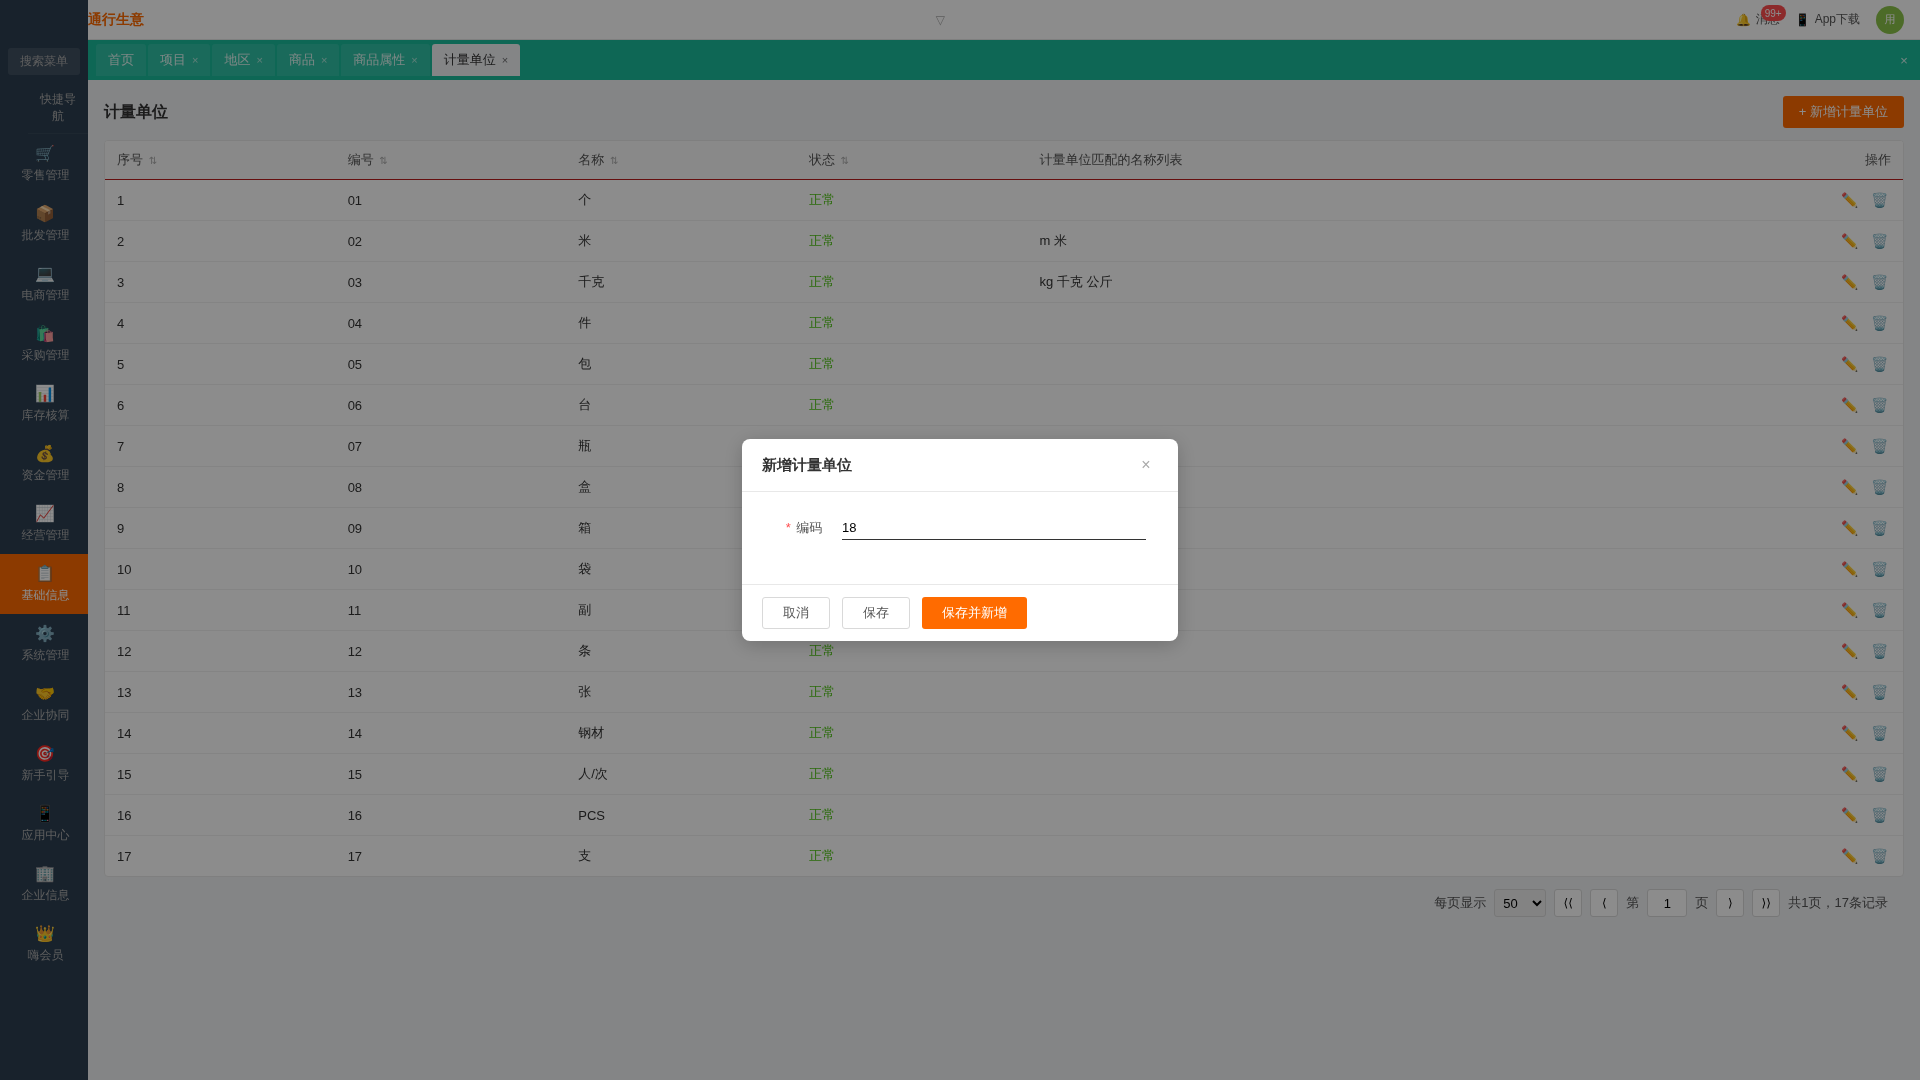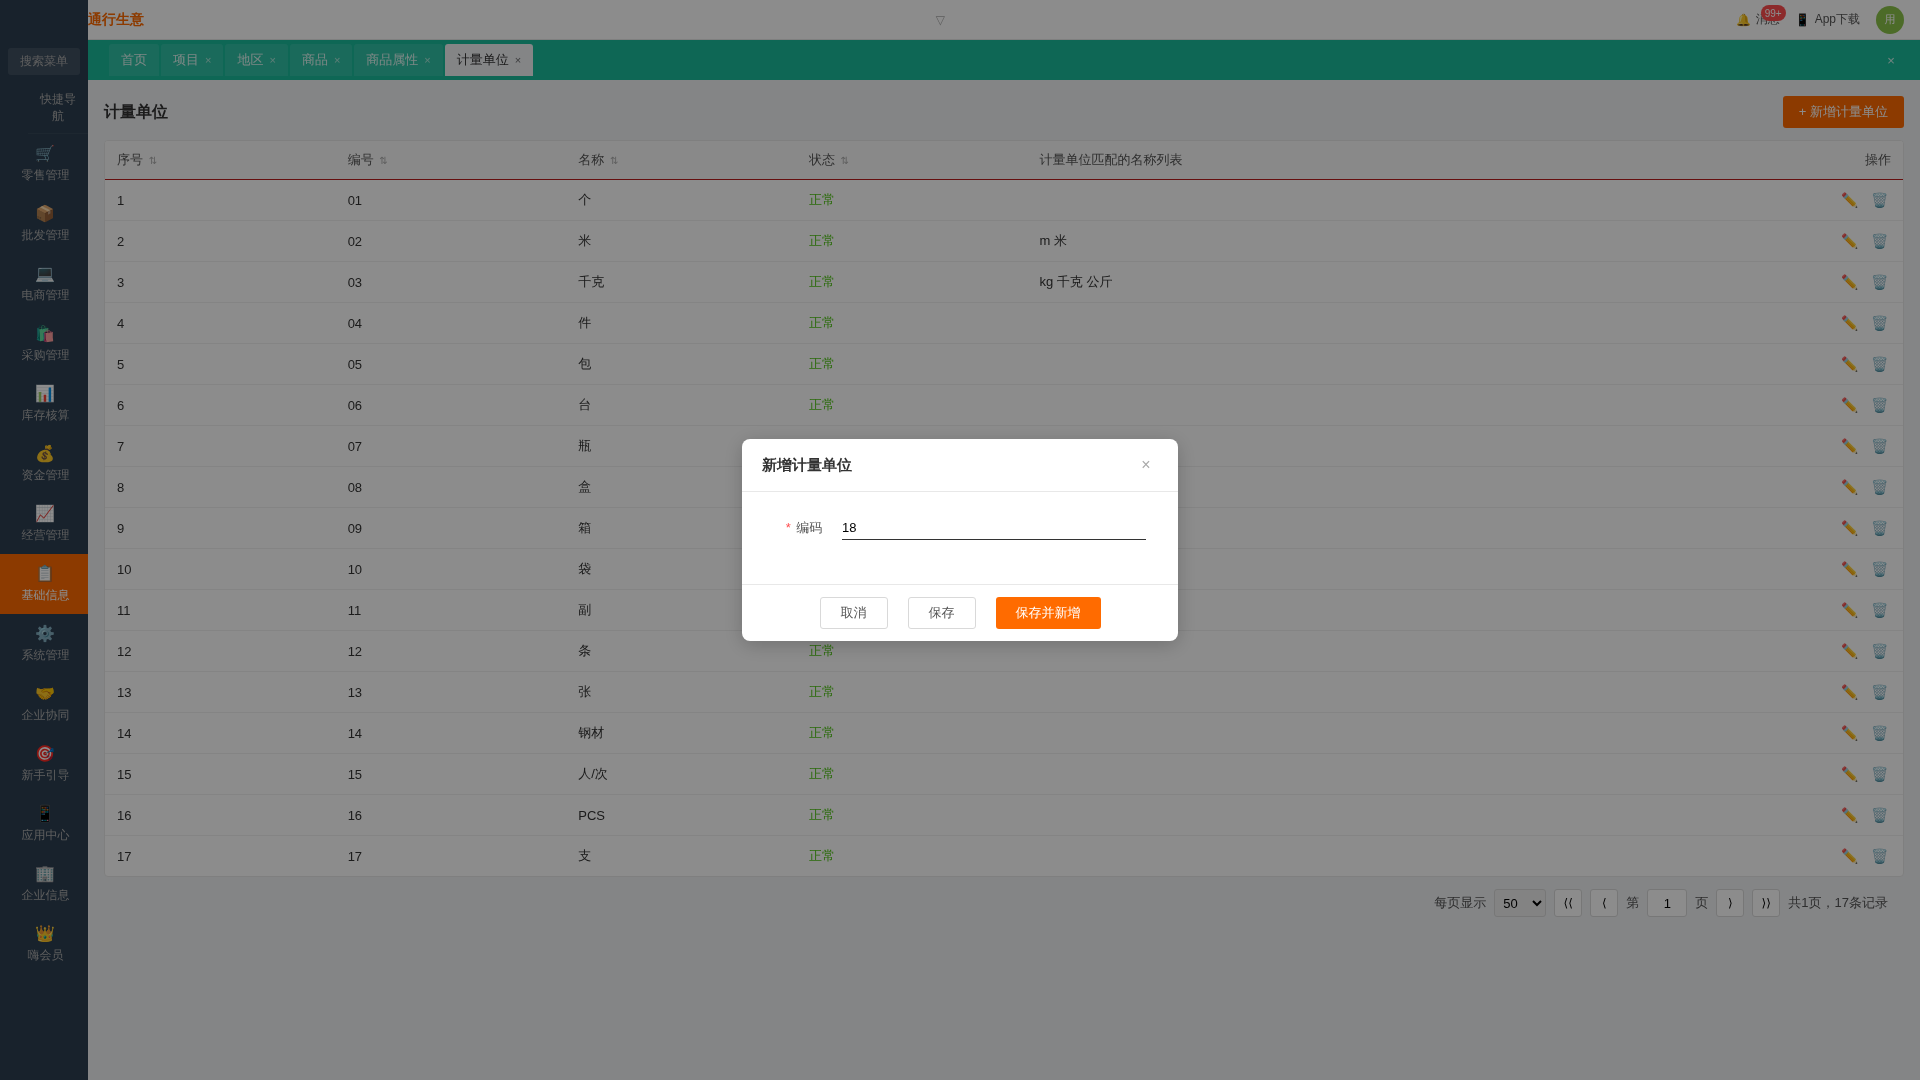--- a/index.html
+++ b/index.html
@@ -72,21 +72,21 @@
       background: #ccc;
       overflow: hidden;
     }
 
     
     .tab-bar {
       height: 40px;
       background: #1abc9c;
       display: flex;
       align-items: center;
-      padding: 0 21px;
+      padding: 0 8px;
       position: fixed;
       top: 40px; left: 88px; right: 0;
       z-index: 99;
       gap: 2px;
     }
     .tab-item {
       height: 32px;
       padding: 0 12px;
       display: flex;
       align-items: center;
@@ -334,25 +334,25 @@
     .form-label .required { color: #ff4d4f; margin-right: 2px; }
     .form-input-underline {
       flex: 1;
       border: none;
       border-bottom: 1px solid #d9d9d9;
       padding: 4px 0;
       font-size: 13px;
       outline: none;
     }
     .modal-footer {
-      padding: 12px 27px;
+      padding: 12px 20px;
       border-top: 1px solid #e8e8e8;
       display: flex;
-      justify-content: center;
-      gap: 20px;
+      justify-content: flex-start;
+      gap: 12px;
     }
     .btn-cancel {
       padding: 6px 20px;
       border: 1px solid #d9d9d9;
       background: white;
       border-radius: 3px;
       cursor: pointer;
       font-size: 13px;
       color: #555;
     }

